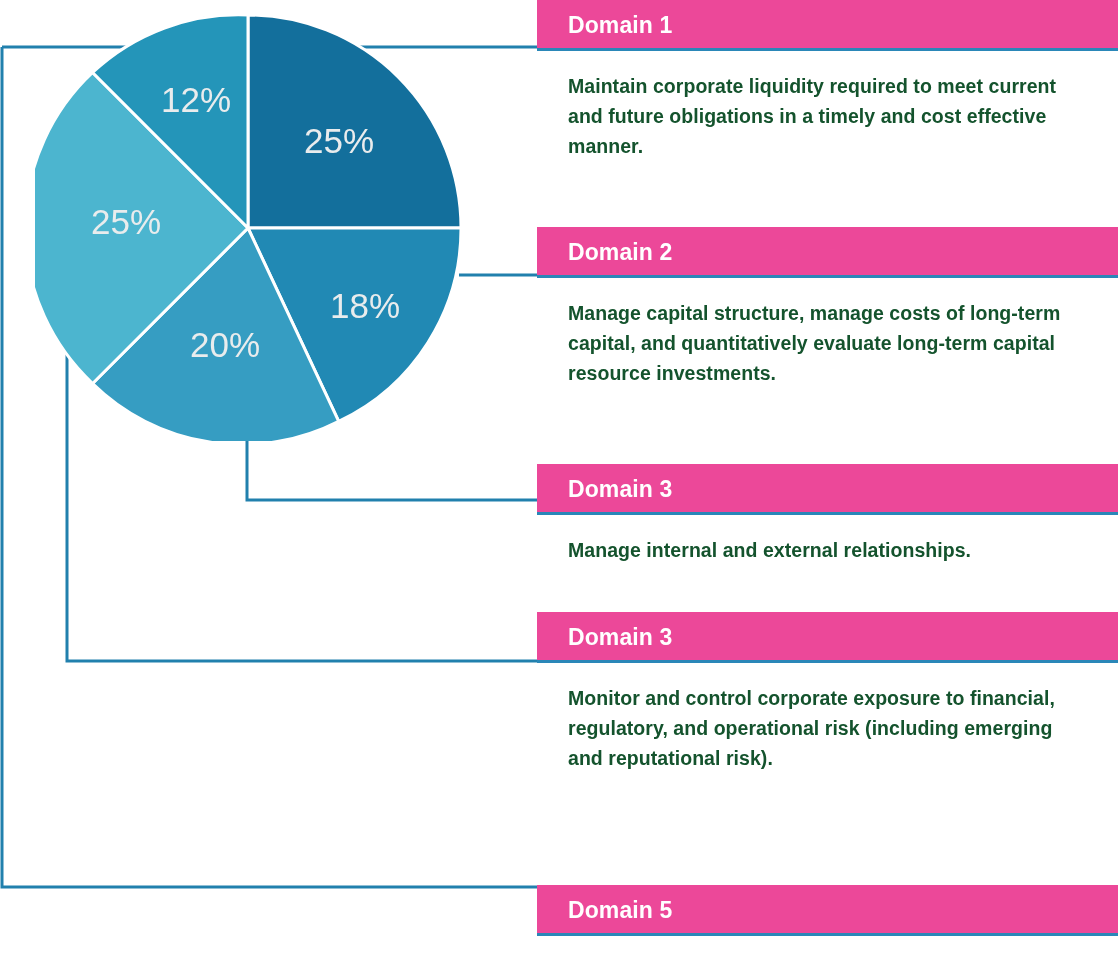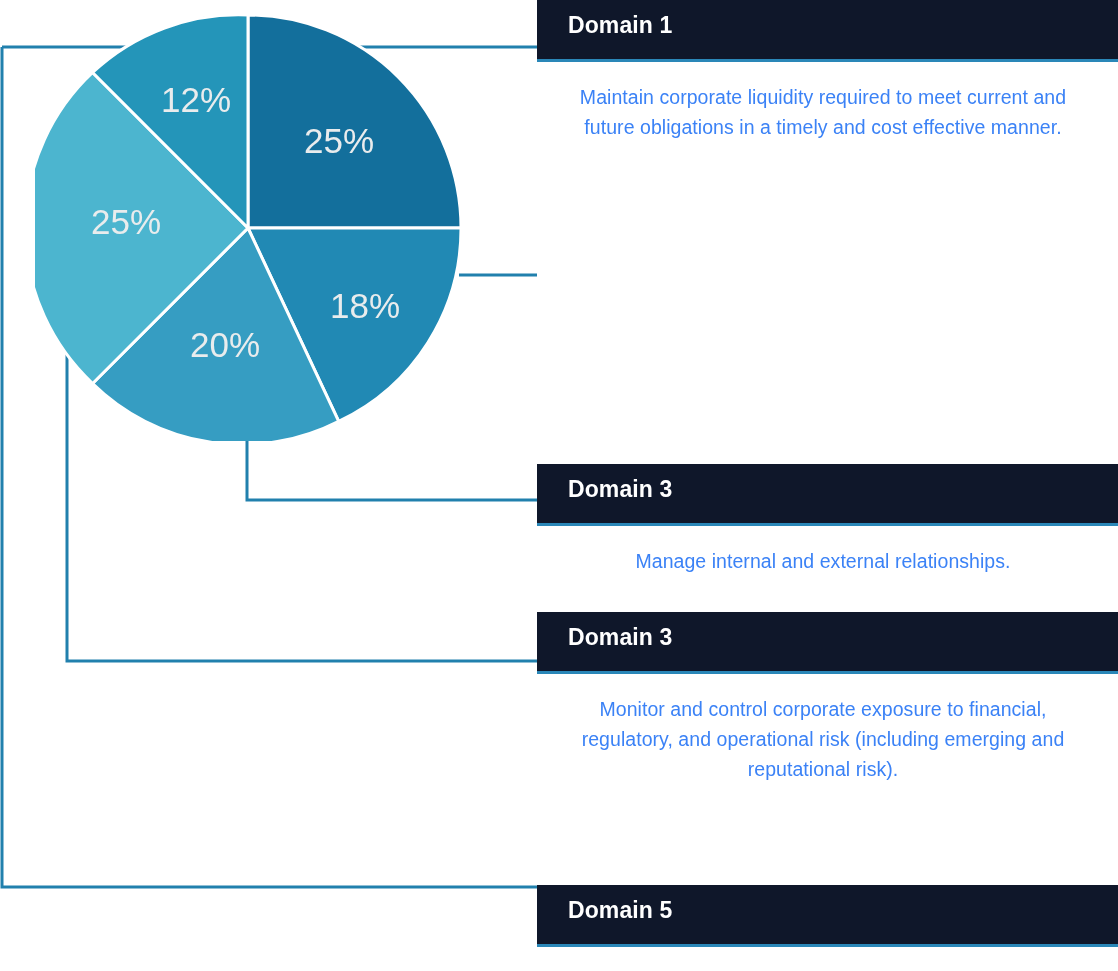--- a/index.html
+++ b/index.html
@@ -44,38 +44,37 @@
   }
 
   
   .domain-card {
     position: absolute;
     right: 0;
     width: 581px;
   }
   .domain-header {
     position: relative;
-    background: #0f172a;
-    height: 62px;
+    background: #ec4899;
+    height: 51px;
     line-height: 51px;
     padding-left: 31px;
     color: #ffffff;
     font-size: 23px;
     font-weight: bold;
     letter-spacing: 0.1px;
     border-bottom: 3px solid #2a87b8;
   }
   .domain-body {
     padding: 20px 40px 0 31px;
-    color: #3b82f6;
+    color: #14532d;
     font-size: 19.5px;
     line-height: 30px;
-    font-weight: normal;
+    font-weight: bold;
     letter-spacing: 0.05px;
-    text-align: center;
   }
 
   #card-1 { top: 0px; }
   #card-2 { top: 227px; }
   #card-3 { top: 464px; }
   #card-4 { top: 612px; }
   #card-5 { top: 885px; }
 </style>
 </head>
 <body>
@@ -119,20 +118,26 @@
     </svg>
   </div>
 
   <div class="domain-card" id="card-1">
     <div class="domain-header">
       <span>Domain 1</span>
     </div>
     <div class="domain-body">Maintain corporate liquidity required to meet current and future obligations in a timely and cost effective manner.</div>
   </div>
 
+  <div class="domain-card" id="card-2">
+    <div class="domain-header">
+      <span>Domain 2</span>
+    </div>
+    <div class="domain-body">Manage capital structure, manage costs of long-term capital, and quantitatively evaluate long-term capital resource investments.</div>
+  </div>
 
   <div class="domain-card" id="card-3">
     <div class="domain-header">
       <span>Domain 3</span>
     </div>
     <div class="domain-body">Manage internal and external relationships.</div>
   </div>
 
   <div class="domain-card" id="card-4">
     <div class="domain-header">

